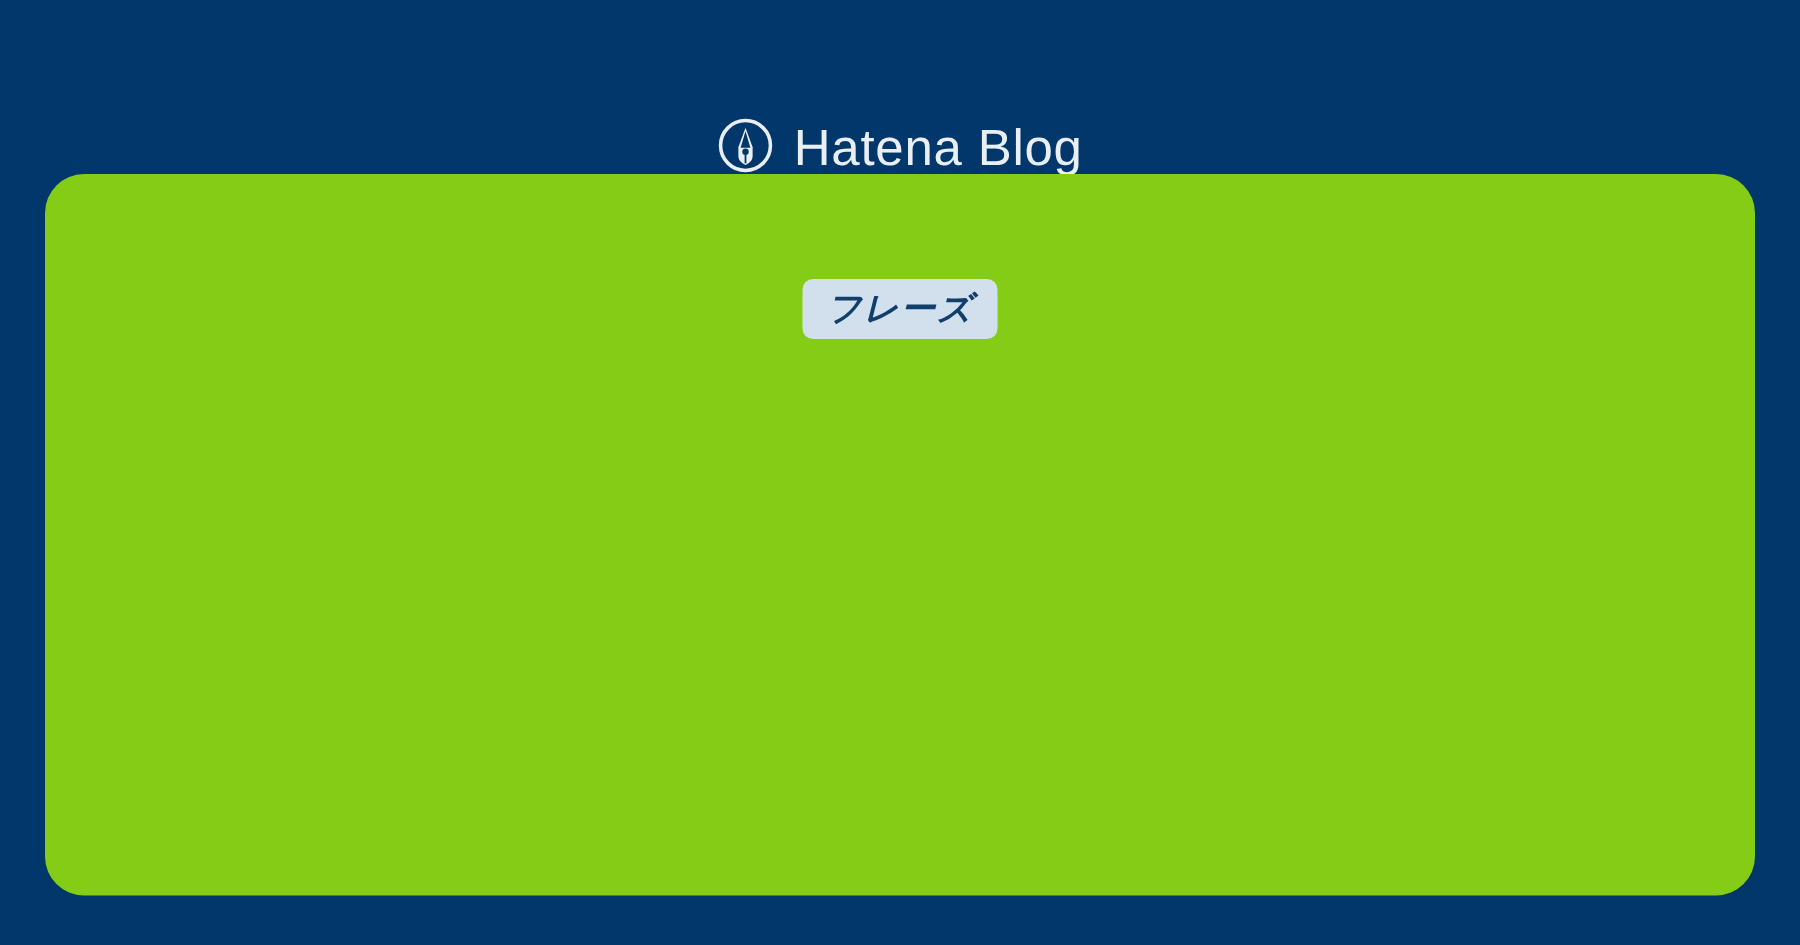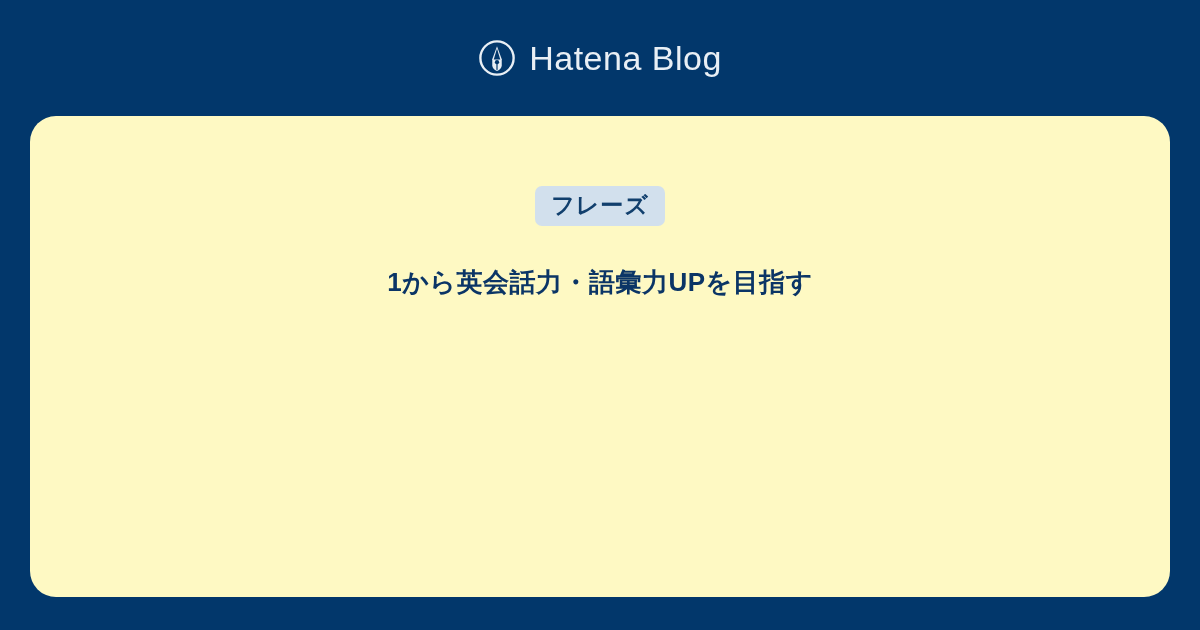--- a/index.html
+++ b/index.html
@@ -23,21 +23,21 @@
   }
 
   
   .brand-bar {
     position: absolute;
     top: 0;
     left: 0;
     width: 1200px;
     height: 116px;
     display: flex;
-    align-items: center;
+    align-items: flex-end;
     justify-content: center;
     gap: 13px;
   }
   .brand-logo-icon {
     width: 38px;
     height: 38px;
     display: block;
     flex: 0 0 auto;
   }
   .brand-name {
@@ -49,29 +49,30 @@
     white-space: nowrap;
   }
 
   
   .card {
     position: absolute;
     left: 30px;
     top: 116px;
     width: 1140px;
     height: 481px;
-    background: #fef9c3;
+    background: #84cc16;
     border-radius: 26px 26px 26px 26px;
     box-sizing: border-box;
     display: flex;
     flex-direction: column;
     align-items: center;
     justify-content: flex-start;
     padding: 70px 60px 0 60px;
     overflow: hidden;
+    font-style: italic;
   }
 
   .tag-row {
     display: flex;
     justify-content: center;
     width: 100%;
   }
   .tag-badge {
     background: #d2e0ed;
     color: #113f6d;
@@ -123,17 +124,16 @@
     <div class="brand-name">Hatena Blog</div>
   </div>
 
   <div class="card">
 
     <div class="tag-row">
       <span class="tag-badge">フレーズ</span>
     </div>
 
 
-    <div class="blog-subtitle">1から英会話力・語彙力UPを目指す</div>
 
   </div>
 
 </div>
 
 </body></html>

